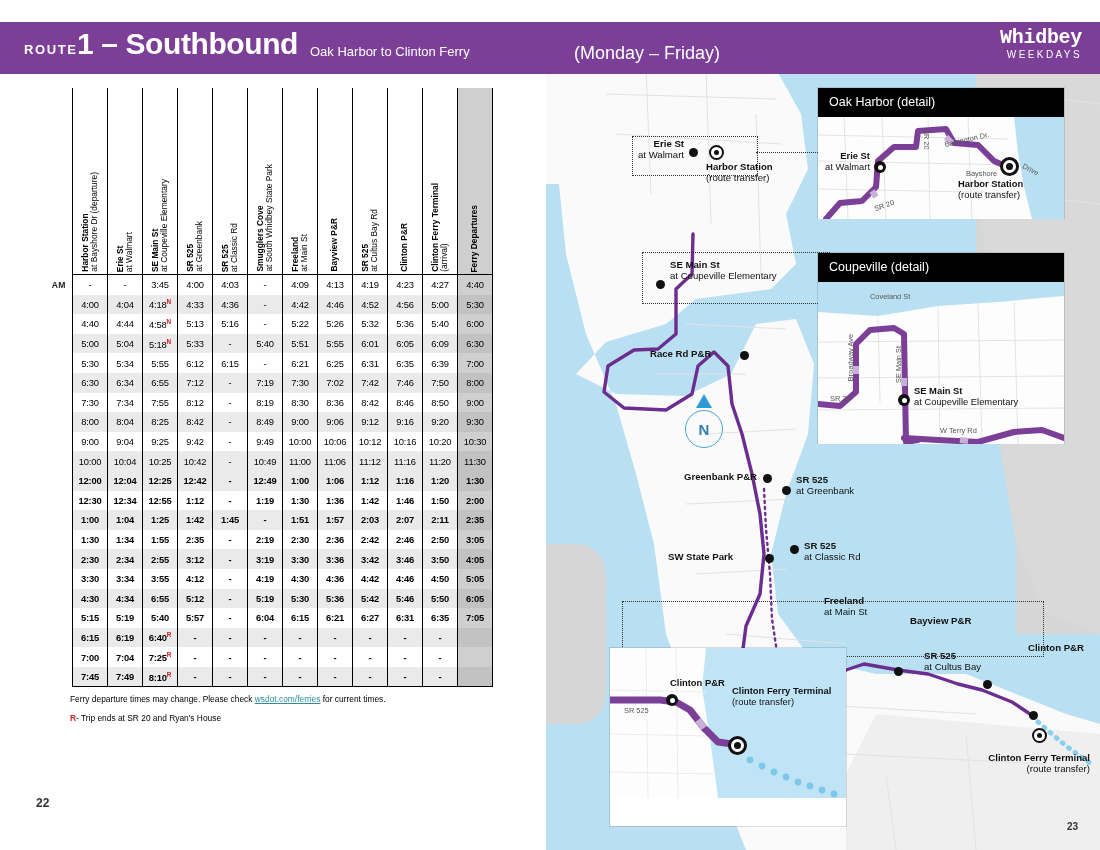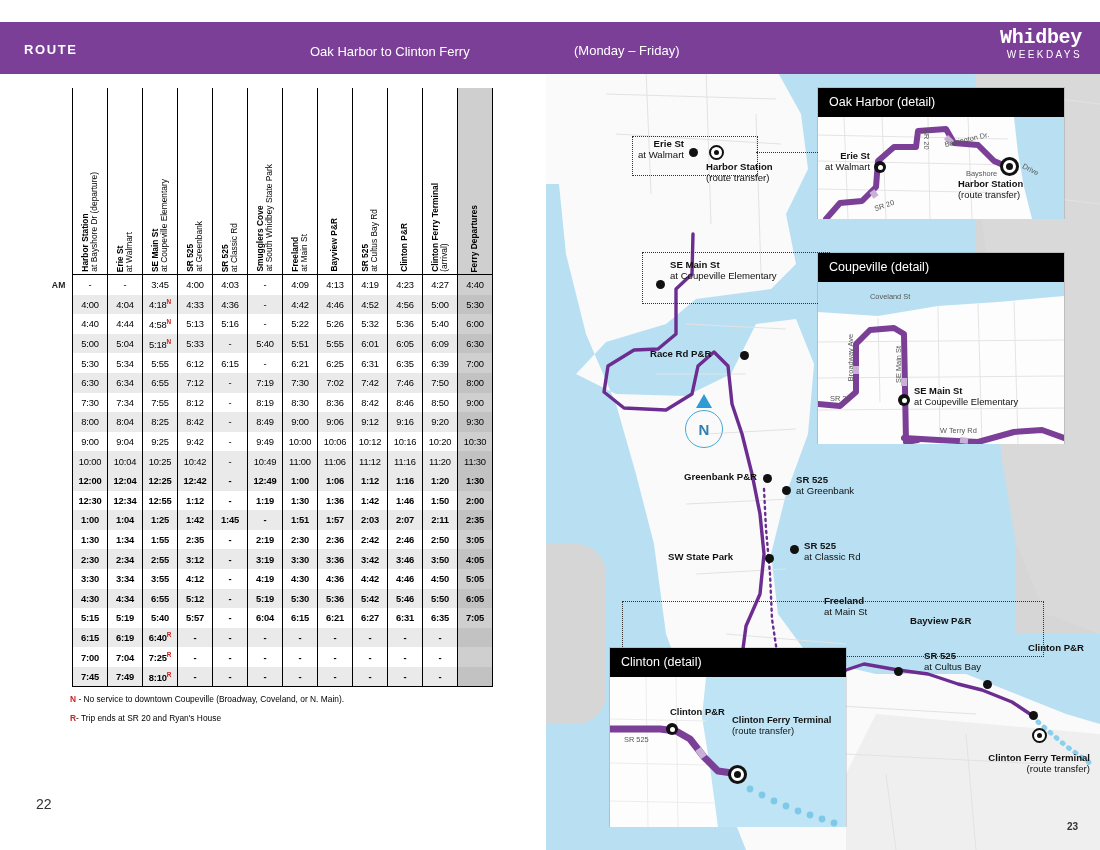--- a/index.html
+++ b/index.html
@@ -22,21 +22,21 @@
   .hdr-title{
     position:absolute;left:77px;top:5px;
     font-size:30px;font-weight:700;color:#fff;letter-spacing:-0.4px;
   }
   .hdr-sub{
     position:absolute;left:310px;top:22px;
     font-size:13px;color:#fff;
   }
   .hdr-days{
     position:absolute;left:574px;top:21px;
-    font-size:13px;color:#fff;
+    font-size:18px;color:#fff;
   }
   .hdr-brand{
     position:absolute;right:18px;top:5px;text-align:right;
   }
   .hdr-brand .b1{font-size:20px;font-weight:700;color:#fff;line-height:21px;letter-spacing:-0.3px;font-family:Liberation Mono, monospace;}
   .hdr-brand .b2{font-size:10px;color:#fff;letter-spacing:2.4px;line-height:14px;}
 
   
   .sched-wrap{position:absolute;left:36px;top:88px;}
   table.sched{border-collapse:collapse;font-size:9.6px;color:#000;}
@@ -70,21 +70,21 @@
   td.t.ferry{background:#cfcfcf;}
   tr.alt td.t.ferry{background:#c2c2c2;}
   tr.pm td.t{font-weight:700;}
   tr.last td.t{border-bottom:1.6px solid #000;}
   sup.note{color:#cc2222;font-size:6.4px;font-weight:700;vertical-align:super;}
 
   .foot{position:absolute;left:70px;top:694px;width:420px;}
   .foot p{margin:0 0 9px 0;font-size:8.4px;color:#000;line-height:1.2;}
   .foot a{color:#2e8b9b;text-decoration:underline;}
   .mk{color:#cc2222;font-weight:700;}
-  .pgL{position:absolute;left:36px;top:796px;font-size:14px;font-weight:400;color:#333;}
+  .pgL{position:absolute;left:36px;top:796px;font-size:12px;font-weight:700;color:#333;}
 
   
   .map{
     position:absolute;left:546px;top:74px;width:554px;height:776px;
     background:#b9e0f2;overflow:hidden;
   }
   .land{position:absolute;background:#fafafa;}
   .landgray{position:absolute;background:#d6d6d6;}
   .pgR{position:absolute;right:22px;bottom:18px;font-size:10px;font-weight:700;color:#333;z-index:40;}
 
@@ -124,20 +124,21 @@
   .leader{position:absolute;border-top:1px dotted #333;z-index:21;}
   .dashbox{position:absolute;border:1px dotted #333;z-index:21;}
 </style>
 </head>
 <body>
 
 <div class="page">
 
   <div class="header">
     <div class="hdr-route">ROUTE</div>
+    <div class="hdr-title">1 – Southbound</div>
     <div class="hdr-sub">Oak Harbor to Clinton Ferry</div>
     <div class="hdr-days">(Monday – Friday)</div>
     <div class="hdr-brand">
       <div class="b1">Whidbey</div>
       <div class="b2">WEEKDAYS</div>
     </div>
   </div>
 
   <div class="sched-wrap">
     <table class="sched">
@@ -472,21 +473,21 @@
             <td class="t">-</td>
             <td class="t">-</td>
             <td class="t">-</td>
             <td class="t ferry"></td>
           </tr>
         </tbody>
     </table>
   </div>
 
   <div class="foot">
-    <p><span class="mk">N</span><span> - No service to downtown Coupeville (Broadway, Coveland, or N. Main).</span></p>
+    <p><span>Ferry departure times may change. Please check </span><a href="#">wsdot.com/ferries</a><span> for current times.</span></p>
     <p><span class="mk">R</span><span>- Trip ends at SR 20 and Ryan's House</span></p>
   </div>
 
   <div class="pgL">22</div>
 
   <div class="map">
 
     <div class="land" style="left:-10px;top:-10px;width:190px;height:120px;border-radius:0 0 40px 0;"></div>
     <div class="landgray" style="left:430px;top:-10px;width:140px;height:250px;"></div>
     <div class="landgray" style="left:470px;top:230px;width:100px;height:330px;"></div>
@@ -693,21 +694,20 @@
         </div>
         <div class="rdlbl" style="left:52px;top:10px;">Coveland St</div>
         <div class="rdlbl" style="left:28px;top:52px;writing-mode:vertical-rl;transform:rotate(180deg);">Broadway Ave</div>
         <div class="rdlbl" style="left:76px;top:64px;writing-mode:vertical-rl;transform:rotate(180deg);">SE Main St</div>
         <div class="rdlbl" style="left:12px;top:112px;">SR 20</div>
         <div class="rdlbl" style="left:122px;top:144px;">W Terry Rd</div>
       </div>
     </div>
 
     <div class="inset" style="left:64px;top:574px;width:236px;height:178px;">
-      <div class="cap">Clinton (detail)</div>
       <div class="body" style="height:150px;">
         <svg viewBox="0 0 236 150" style="position:absolute;left:0;top:0;width:236px;height:150px;">
           <rect x="0" y="0" width="236" height="150" fill="#fdfdfd"></rect>
           <path d="M 96 0 L 236 0 L 236 150 L 108 150 L 100 90 L 92 40 Z" fill="#bfe4f5"></path>
           <g stroke="#ececec" stroke-width="1" fill="none">
             <path d="M 0 42 L 96 44"></path>
               <path d="M 0 86 L 100 88"></path>
             <path d="M 0 124 L 104 126"></path>
               <path d="M 36 0 L 38 150"></path>
             <path d="M 66 0 L 68 150"></path>

